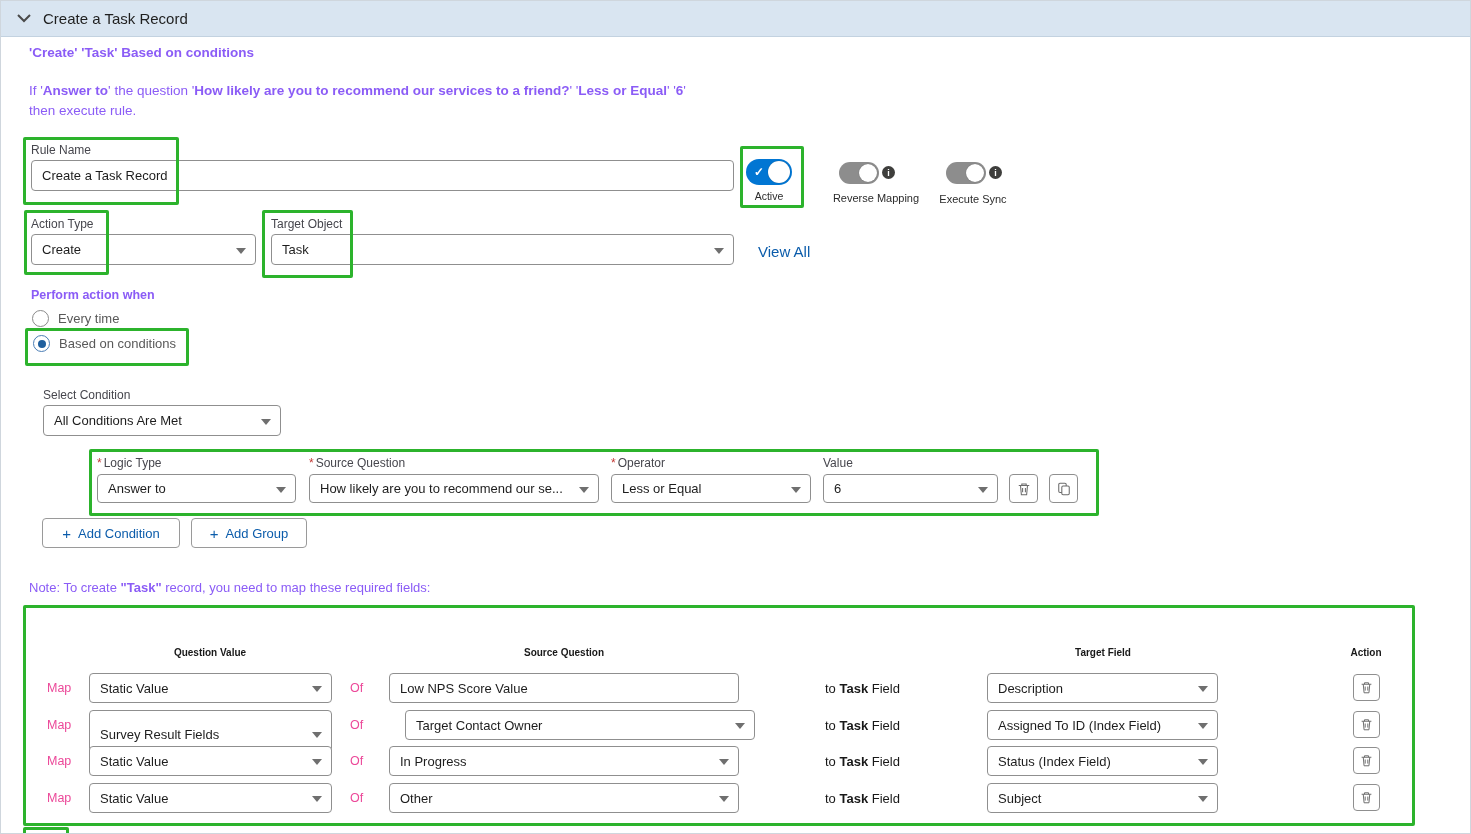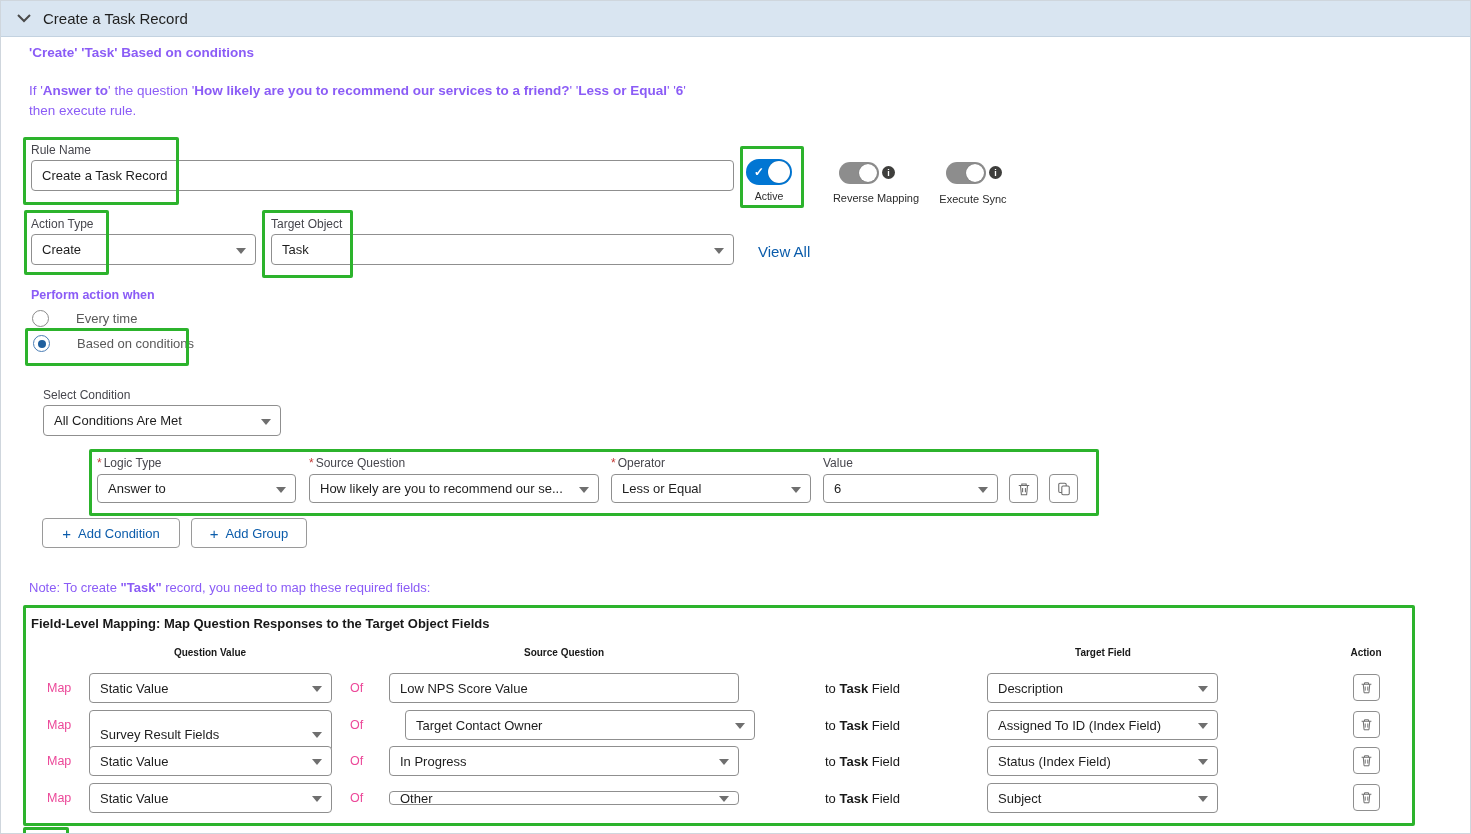--- a/index.html
+++ b/index.html
@@ -41,21 +41,21 @@
   .toggle.off{background:#8d8d8d}
   .toggle .knob{position:absolute;background:#fff;border-radius:50%;top:2px;right:2px;
                 box-shadow:0 0 1px rgba(0,0,0,.4)}
   .toggle .check{position:absolute;left:8px;top:50%;transform:translateY(-50%);
                  color:#fff;font-size:12px;font-weight:bold}
   .toggle-label{position:absolute;font-size:10.5px;color:#2b2b2b;text-align:center;white-space:nowrap}
   .info{position:absolute;width:13px;height:13px;border-radius:50%;background:#3e3e3c;color:#fff;
         font-size:9px;font-weight:bold;display:flex;align-items:center;justify-content:center}
 
   
-  .radio-row{position:absolute;display:flex;align-items:center;gap:27px;font-size:13px;
+  .radio-row{position:absolute;display:flex;align-items:center;gap:9px;font-size:13px;
              color:#595959;cursor:pointer;white-space:nowrap}
   .radio{width:15px;height:15px;border:1.5px solid #8b8b8b;border-radius:50%;background:#fff;
          display:inline-block;position:relative;box-sizing:content-box}
   .radio.sel{border-color:#4a7db5}
   .radio.sel::after{content:"";position:absolute;left:50%;top:50%;width:8px;height:8px;margin:-4px 0 0 -4px;
                     border-radius:50%;background:#1f5f9e}
 
   
   .add-btn{position:absolute;height:30px;border:1px solid #9a9a9a;border-radius:4px;background:#fff;
            color:#0b5cab;font:13px "Liberation Sans",sans-serif;display:flex;align-items:center;
@@ -189,21 +189,20 @@
     <span class="plus">+</span>
     <span>Add Condition</span>
   </button>
   <button class="add-btn" style="left:190px;top:517px;width:116px">
     <span class="plus">+</span>
     <span>Add Group</span>
   </button>
 
   <div class="txtline" style="left:28px;top:579px;font-size:13px"><span>Note: To create </span><span style="font-weight: bold;">"Task"</span><span> record, you need to map these required fields:</span></div>
 
-  <div class="map-title" style="left:30px;top:615px">Field-Level Mapping: Map Question Responses to the Target Object Fields</div>
 
   <div class="col-hdr" style="left:119px;top:646px;width:180px">Question Value</div>
   <div class="col-hdr" style="left:473px;top:646px;width:180px">Source Question</div>
   <div class="col-hdr" style="left:1012px;top:646px;width:180px">Target Field</div>
   <div class="col-hdr" style="left:1320px;top:646px;width:90px">Action</div>
 
   <div class="map-row" style="top:672px">
     <span class="row-label" style="left:46px">Map</span>
     <div class="dd" style="left:88px;top:0;width:243px;height:30px">
       <span>Static Value</span>
@@ -269,21 +268,21 @@
     </button>
   </div>
 
   <div class="map-row" style="top:782px">
     <span class="row-label" style="left:46px">Map</span>
     <div class="dd" style="left:88px;top:0;width:243px;height:30px">
       <span>Static Value</span>
       <span class="dd-arrow"></span>
     </div>
     <span class="row-label" style="left:349px">Of</span>
-    <div class="dd" style="left:388px;top:8px;width:350px;height:14px">
+    <div class="dd" style="left:388px;top:0;width:350px;height:30px">
       <span>Other</span>
       <span class="dd-arrow"></span>
     </div>
     <span class="row-text" style="left:824px"><span>to </span><span style="font-weight: bold;">Task</span><span> Field</span></span>
     <div class="dd" style="left:986px;top:0;width:231px;height:30px">
       <span>Subject</span>
       <span class="dd-arrow"></span>
     </div>
     <button class="icon-btn" style="left:1352px;top:1px;width:27px;height:27px">
       <svg width="13" height="13" viewBox="0 0 16 16">

